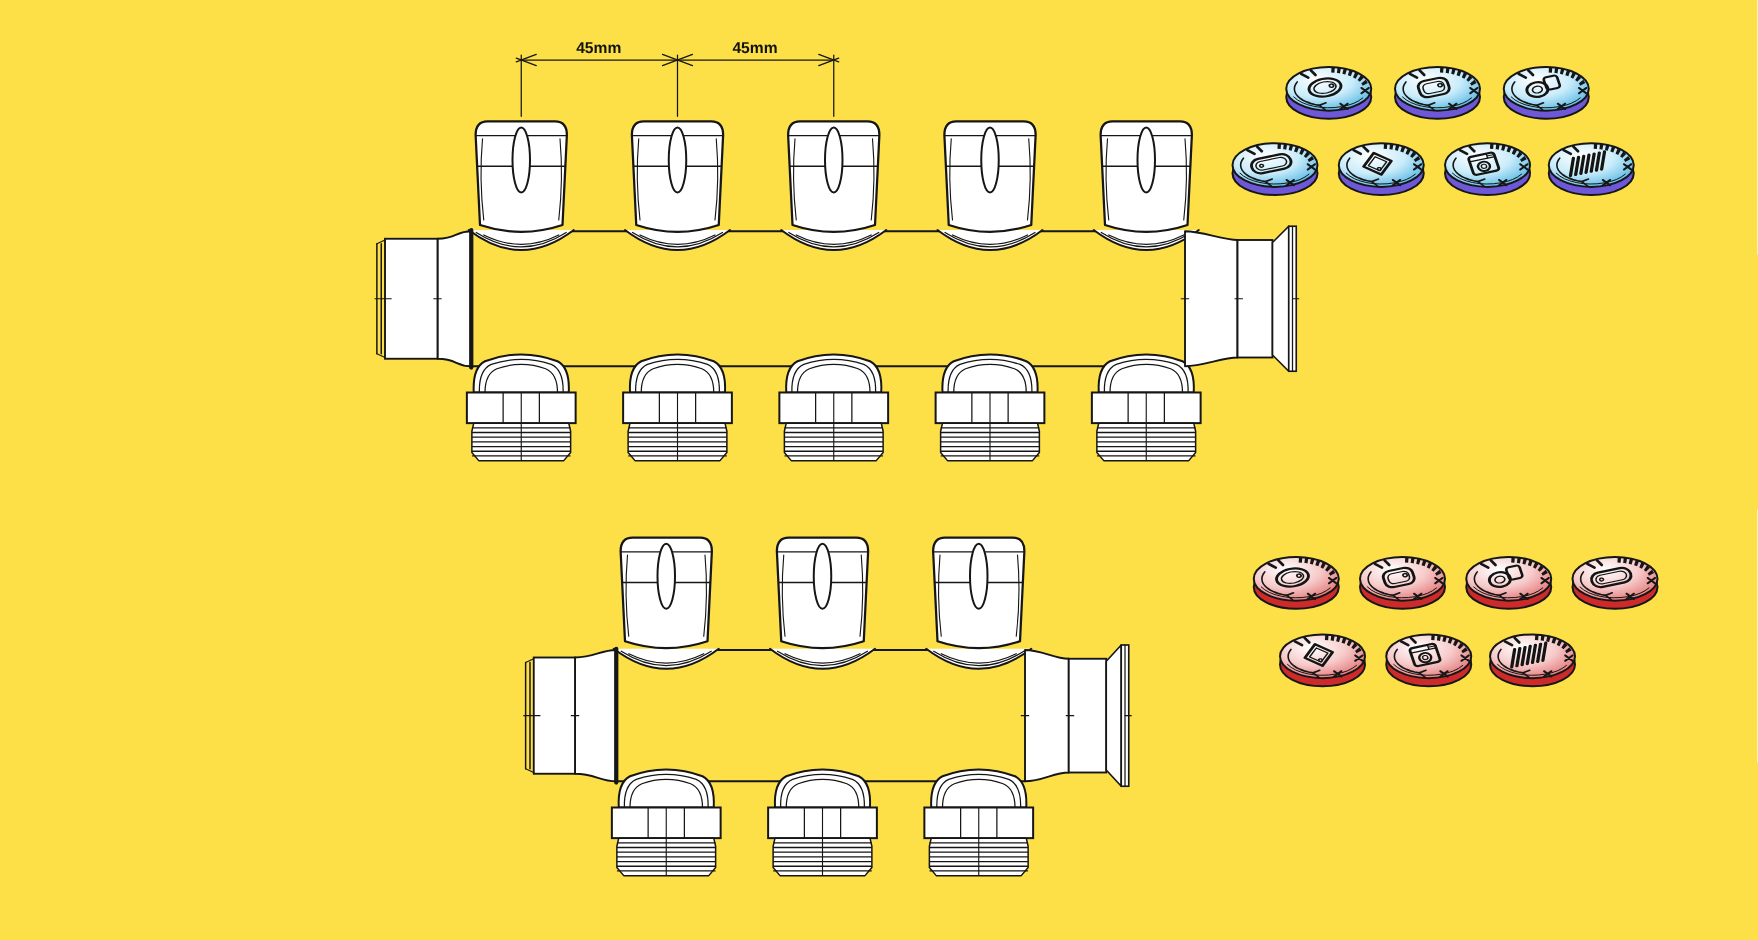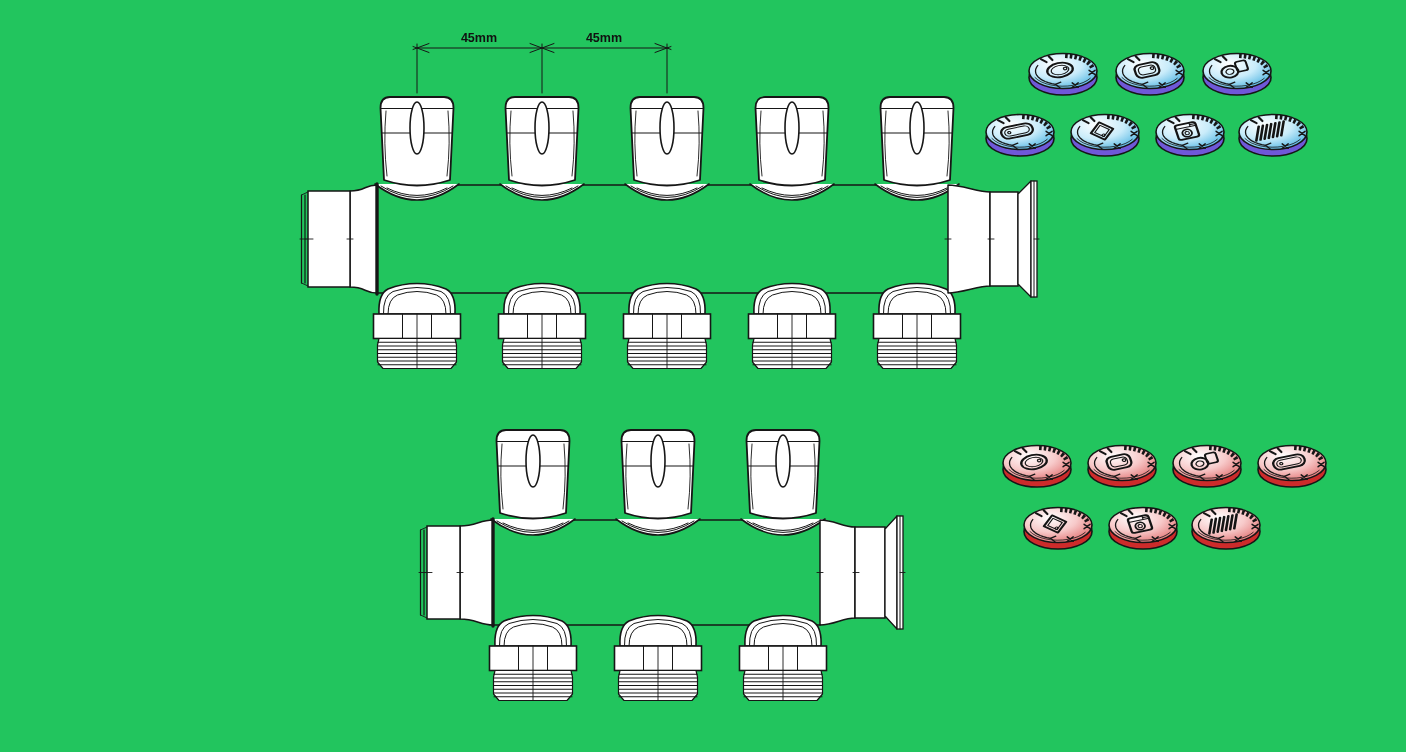--- a/index.html
+++ b/index.html
@@ -1,16 +1,16 @@
 <!DOCTYPE html>
 <html><head>
 <meta charset="utf-8">
 <style>
   html,body{margin:0;padding:0;background:#ffffff;}
-  .canvas{position:relative;width:1406px;height:752px;background:#22c55e;overflow:hidden;
+  .canvas{position:relative;width:1406px;height:752px;background:#fde047;overflow:hidden;
           font-family:"Liberation Sans", sans-serif;}
   svg{position:absolute;left:0;top:0;}
   .dim-label{font-family:"Liberation Sans", sans-serif;font-size:12.5px;font-weight:700;fill:#111;}
 </style>
 </head>
 <body>
 
 <div class="canvas">
   <svg id="scene" width="1406" height="752" viewBox="0 0 1406 752">
     <defs id="scene-defs">

